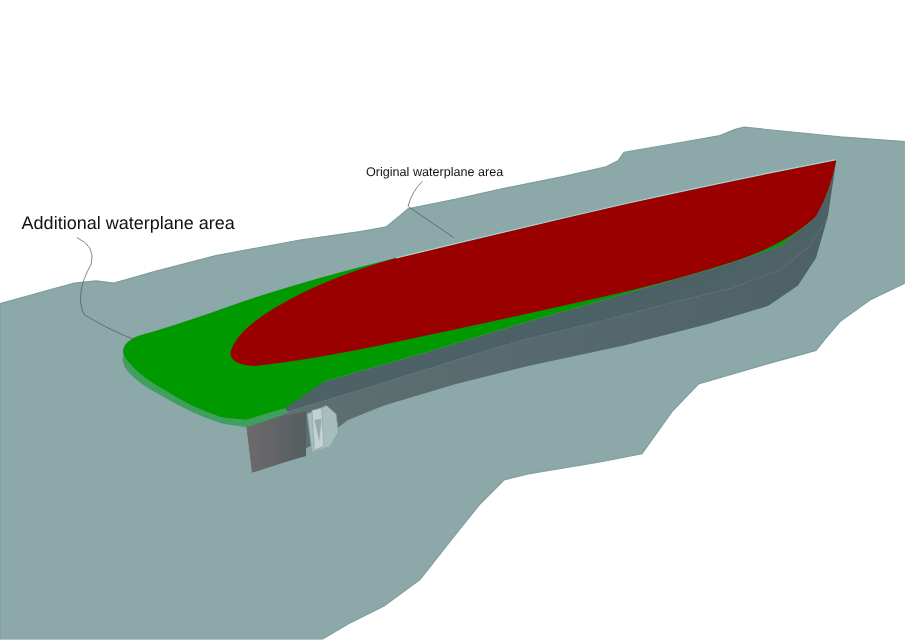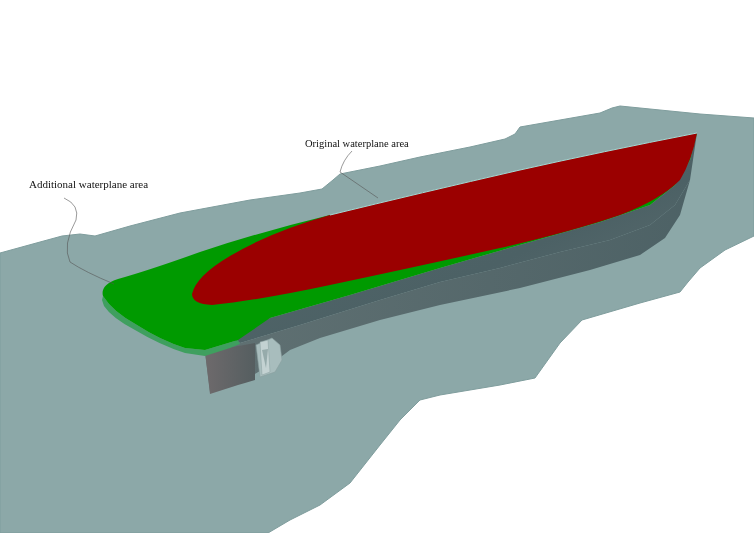--- a/index.html
+++ b/index.html
@@ -1,19 +1,19 @@
 <!DOCTYPE html>
 <html><head>
 <meta charset="utf-8">
 <style>
   html, body { margin: 0; padding: 0; background: #ffffff; }
   body { width: 754px; height: 533px; overflow: hidden; position: relative; font-family: "Liberation Sans", sans-serif; }
   #scene { position: absolute; left: 0; top: 0; width: 754px; height: 533px; }
-  .label { position: absolute; font-family: Liberation Serif, serif; font-size: 11px; color: #111; white-space: nowrap; }
-  #label-additional { left: 29px; top: 178px; font-size: 11px; }
+  .label { position: absolute; font-family: Liberation Sans, sans-serif; font-size: 11px; color: #111; white-space: nowrap; }
+  #label-additional { left: 18px; top: 178px; font-size: 15px; }
   #label-original { left: 305px; top: 138px; font-size: 10.5px; }
 </style>
 </head>
 <body>
 
 <svg id="scene" viewBox="0 0 754 533" xmlns="http://www.w3.org/2000/svg">
   <defs>
     <linearGradient id="hullGrad" x1="0" y1="0" x2="1" y2="1">
       <stop offset="0" stop-color="#56686b"></stop>
       <stop offset="0.6" stop-color="#4c6165"></stop>

